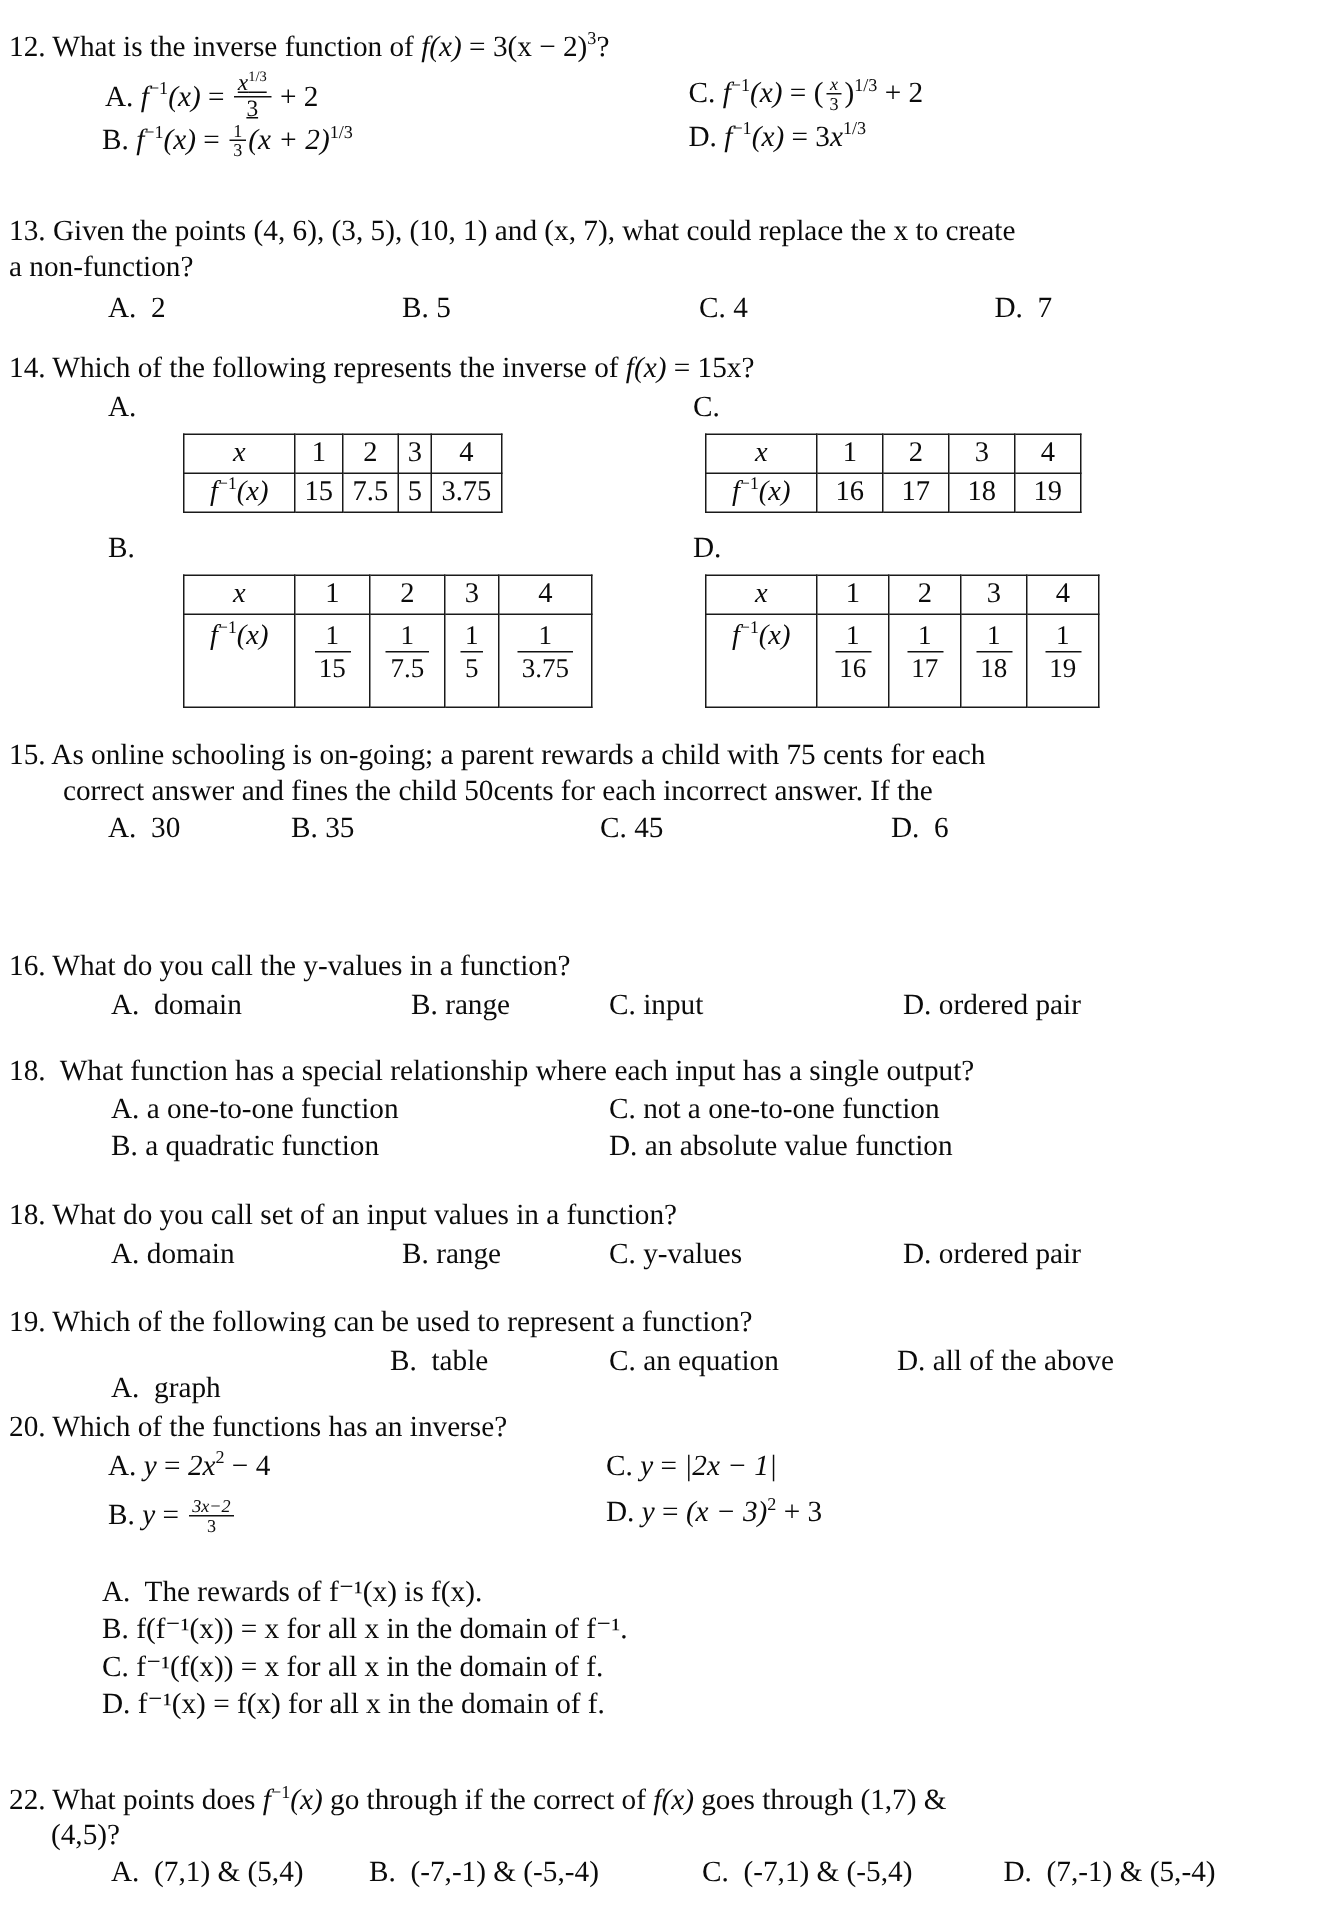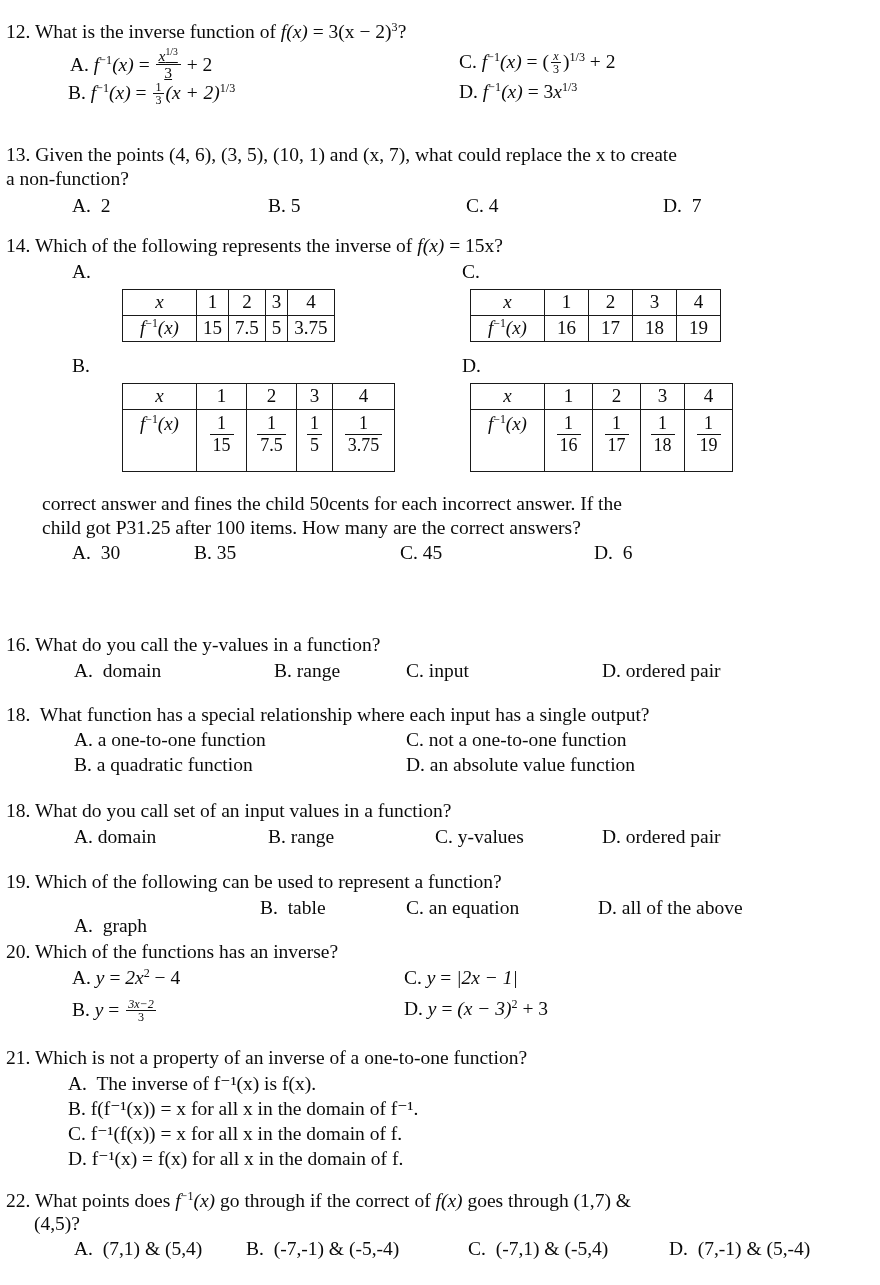--- a/index.html
+++ b/index.html
@@ -255,22 +255,25 @@
         <td><span class="cellfrac"><span class="n">1</span><span class="d">16</span></span></td>
         <td><span class="cellfrac"><span class="n">1</span><span class="d">17</span></span></td>
         <td><span class="cellfrac"><span class="n">1</span><span class="d">18</span></span></td>
         <td><span class="cellfrac"><span class="n">1</span><span class="d">19</span></span></td>
       </tr>
     </tbody>
       </table>
   </div>
 
   <div class="q" style="left:6px; top:492px; width:868px;">
+    <div class="stem" style="text-align:justify; padding-left:36px; text-indent:-36px; width:832px; line-height:1.22;">
+      <span>15.</span>
+      <span>As online schooling is on-going; a parent rewards a child with 75 cents for each</span>
+    </div>
     <div class="stem" style="text-align:justify; padding-left:36px; width:832px; line-height:1.22;">correct answer and fines the child 50cents for each incorrect answer.  If the</div>
-    <div class="stem" style="padding-left:36px; width:832px; line-height:1.22;">child got P31.25 after 100 items.  How many are the correct answers?</div>
     <div class="opts" style="height:28px; margin-top:2px;">
       <div class="opt" style="left:66px;">
         <span>A.</span>&nbsp;
         <span>30</span>
       </div>
       <div class="opt" style="left:188px;">
         <span>B.</span>
         <span>35</span>
       </div>
       <div class="opt" style="left:394px;">
@@ -341,21 +344,21 @@
     </div>
     <div class="opts" style="height:28px; margin-top:4px;">
       <div class="opt" style="left:68px;">
         <span>A.</span>
         <span>domain</span>
       </div>
       <div class="opt" style="left:262px;">
         <span>B.</span>
         <span>range</span>
       </div>
-      <div class="opt" style="left:400px;margin-left:29px;">
+      <div class="opt" style="left:400px;">
         <span>C.</span>
         <span>y-values</span>
       </div>
       <div class="opt" style="left:596px;">
         <span>D.</span>
         <span>ordered pair</span>
       </div>
     </div>
   </div>
 
@@ -420,28 +423,24 @@
         <span>D.</span>
         <span class="it">y</span>
         <span>=</span>
         <span class="it">(x − 3)</span><sup class="ex">2</sup>
         <span>+ 3</span>
       </div>
     </div>
   </div>
 
   <div class="q" style="left:6px; top:1046px; width:868px;">
-    <div class="stem">
-      <span>21.</span>
-      <span>Which is not a property of an inverse of a one-to-one function?</span>
-    </div>
     <div class="opts" style="height:104px; margin-top:3px;">
       <div class="opt" style="left:62px; top:0px;">
         <span>A.</span>&nbsp;
-        <span>The inverse of f⁻¹(x) is f(x).</span>
+        <span>The rewards of f⁻¹(x) is f(x).</span>
       </div>
       <div class="opt" style="left:62px; top:50px;">
         <span>C.</span>
         <span>f⁻¹(f(x)) = x for all x in the domain of f.</span>
       </div>
       <div class="opt" style="left:62px; top:25px;">
         <span>B.</span>
         <span>f(f⁻¹(x)) = x for all x in the domain of f⁻¹.</span>
       </div>
       <div class="opt" style="left:62px; top:75px;">

